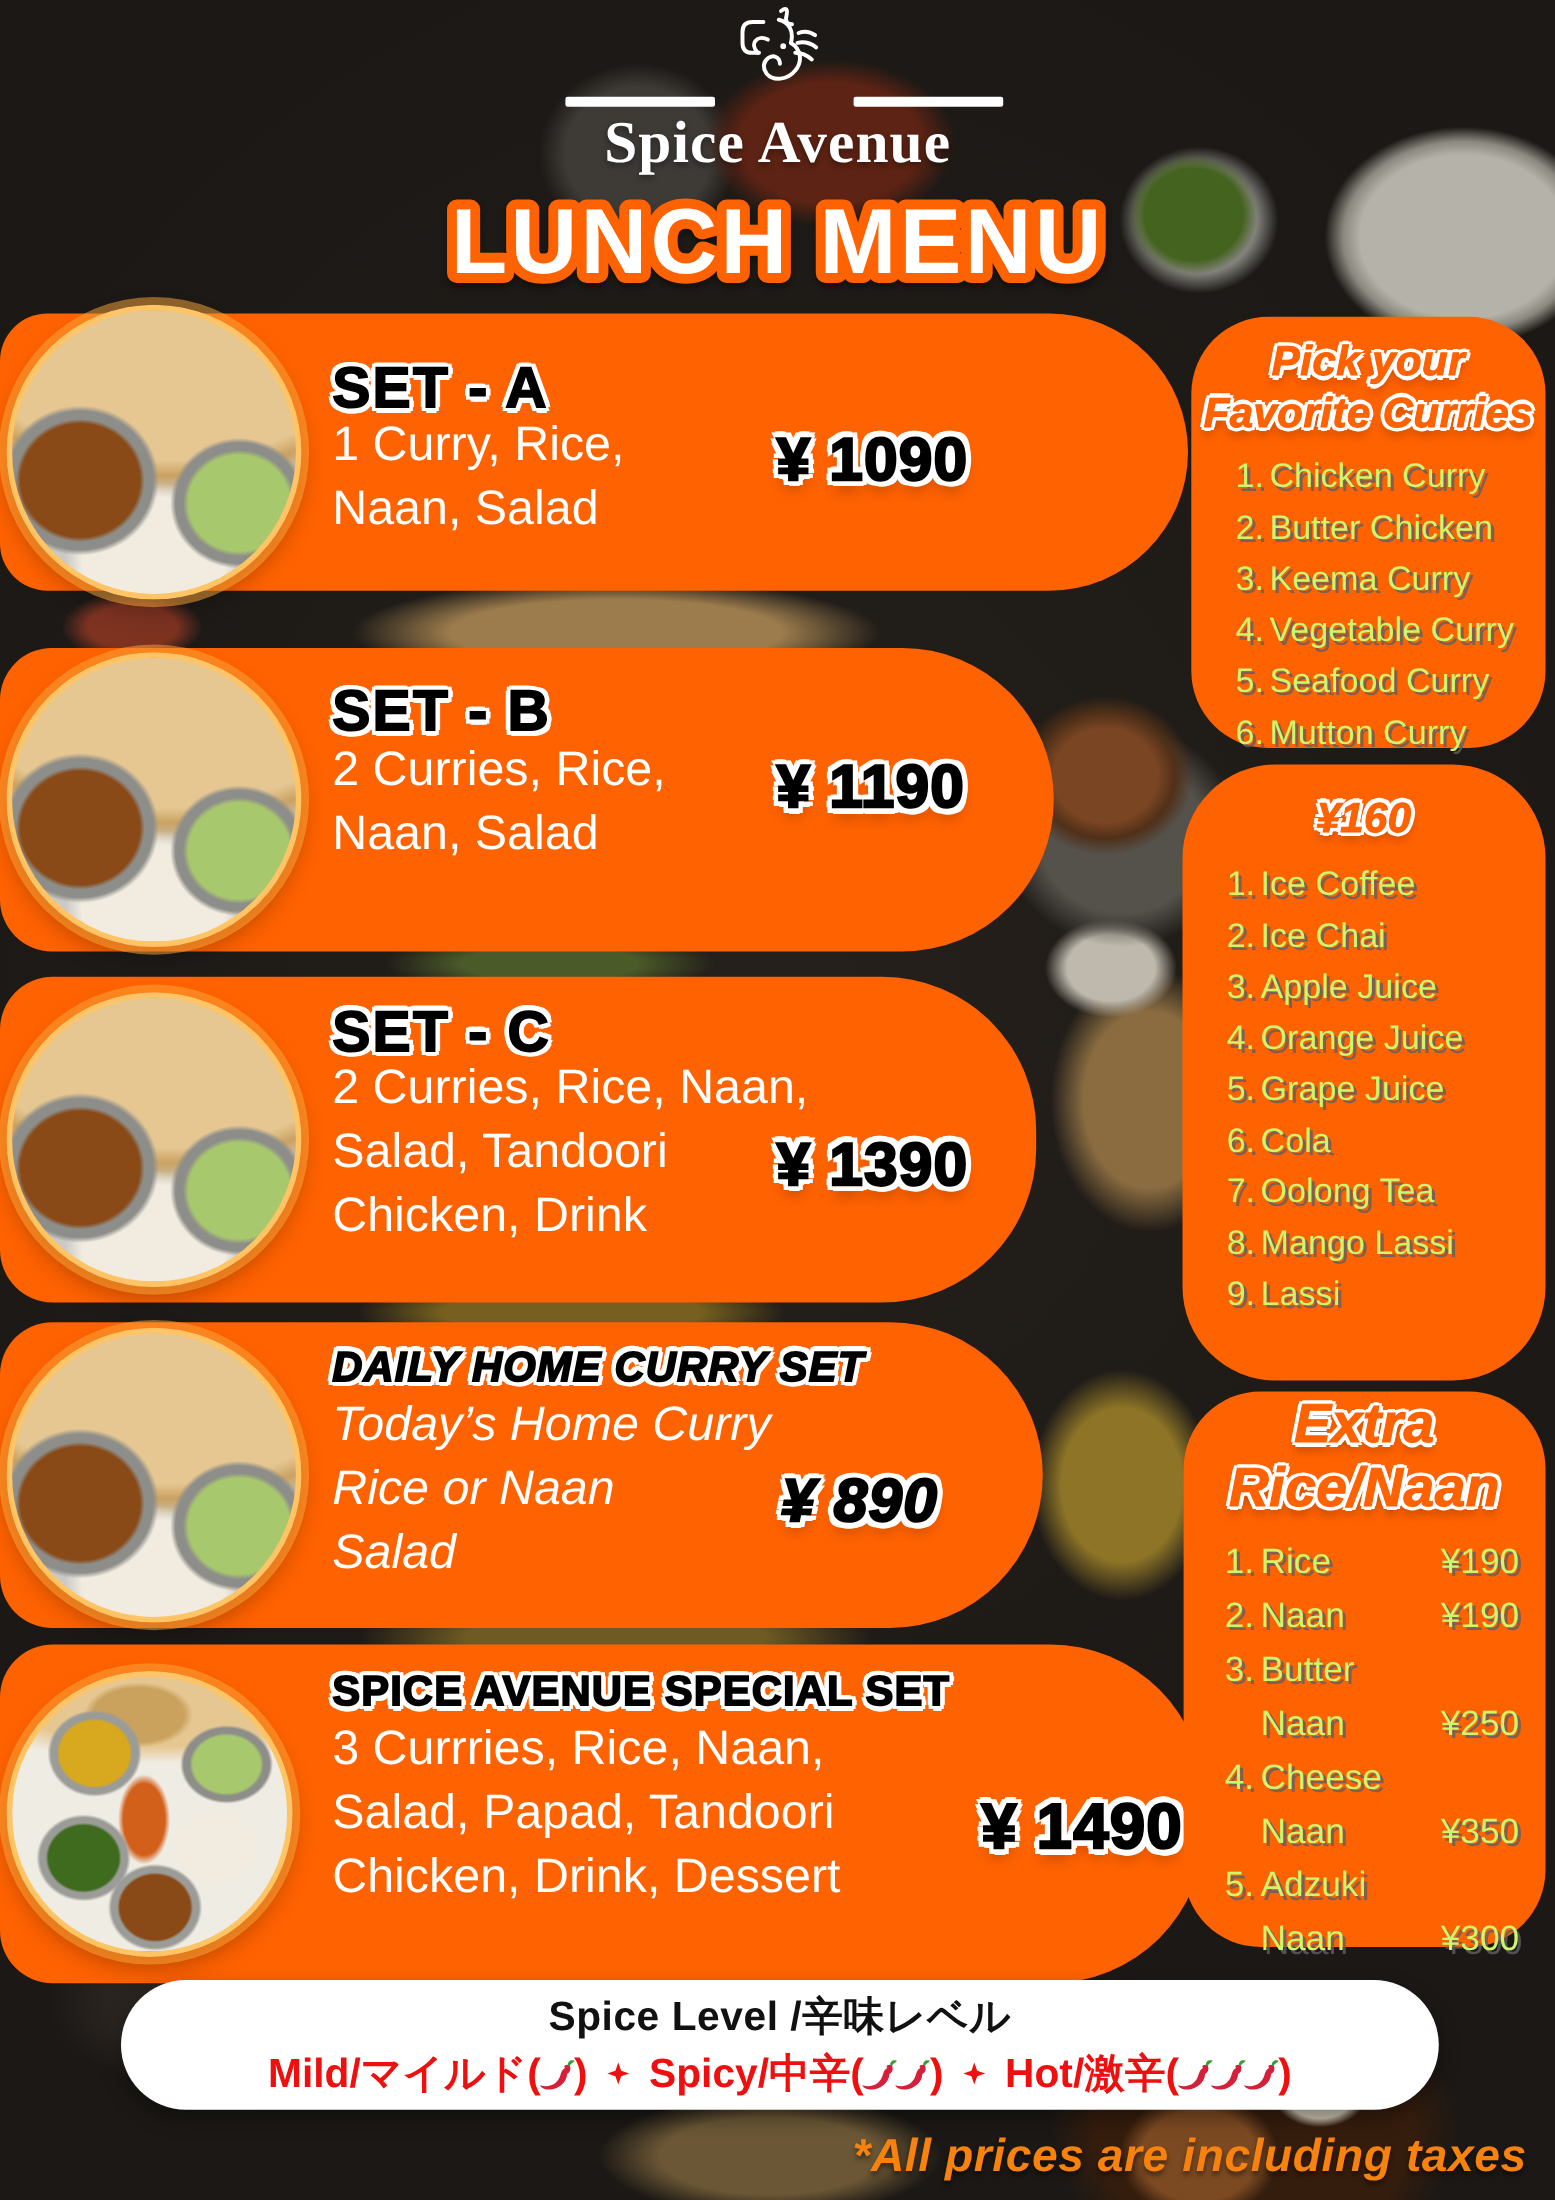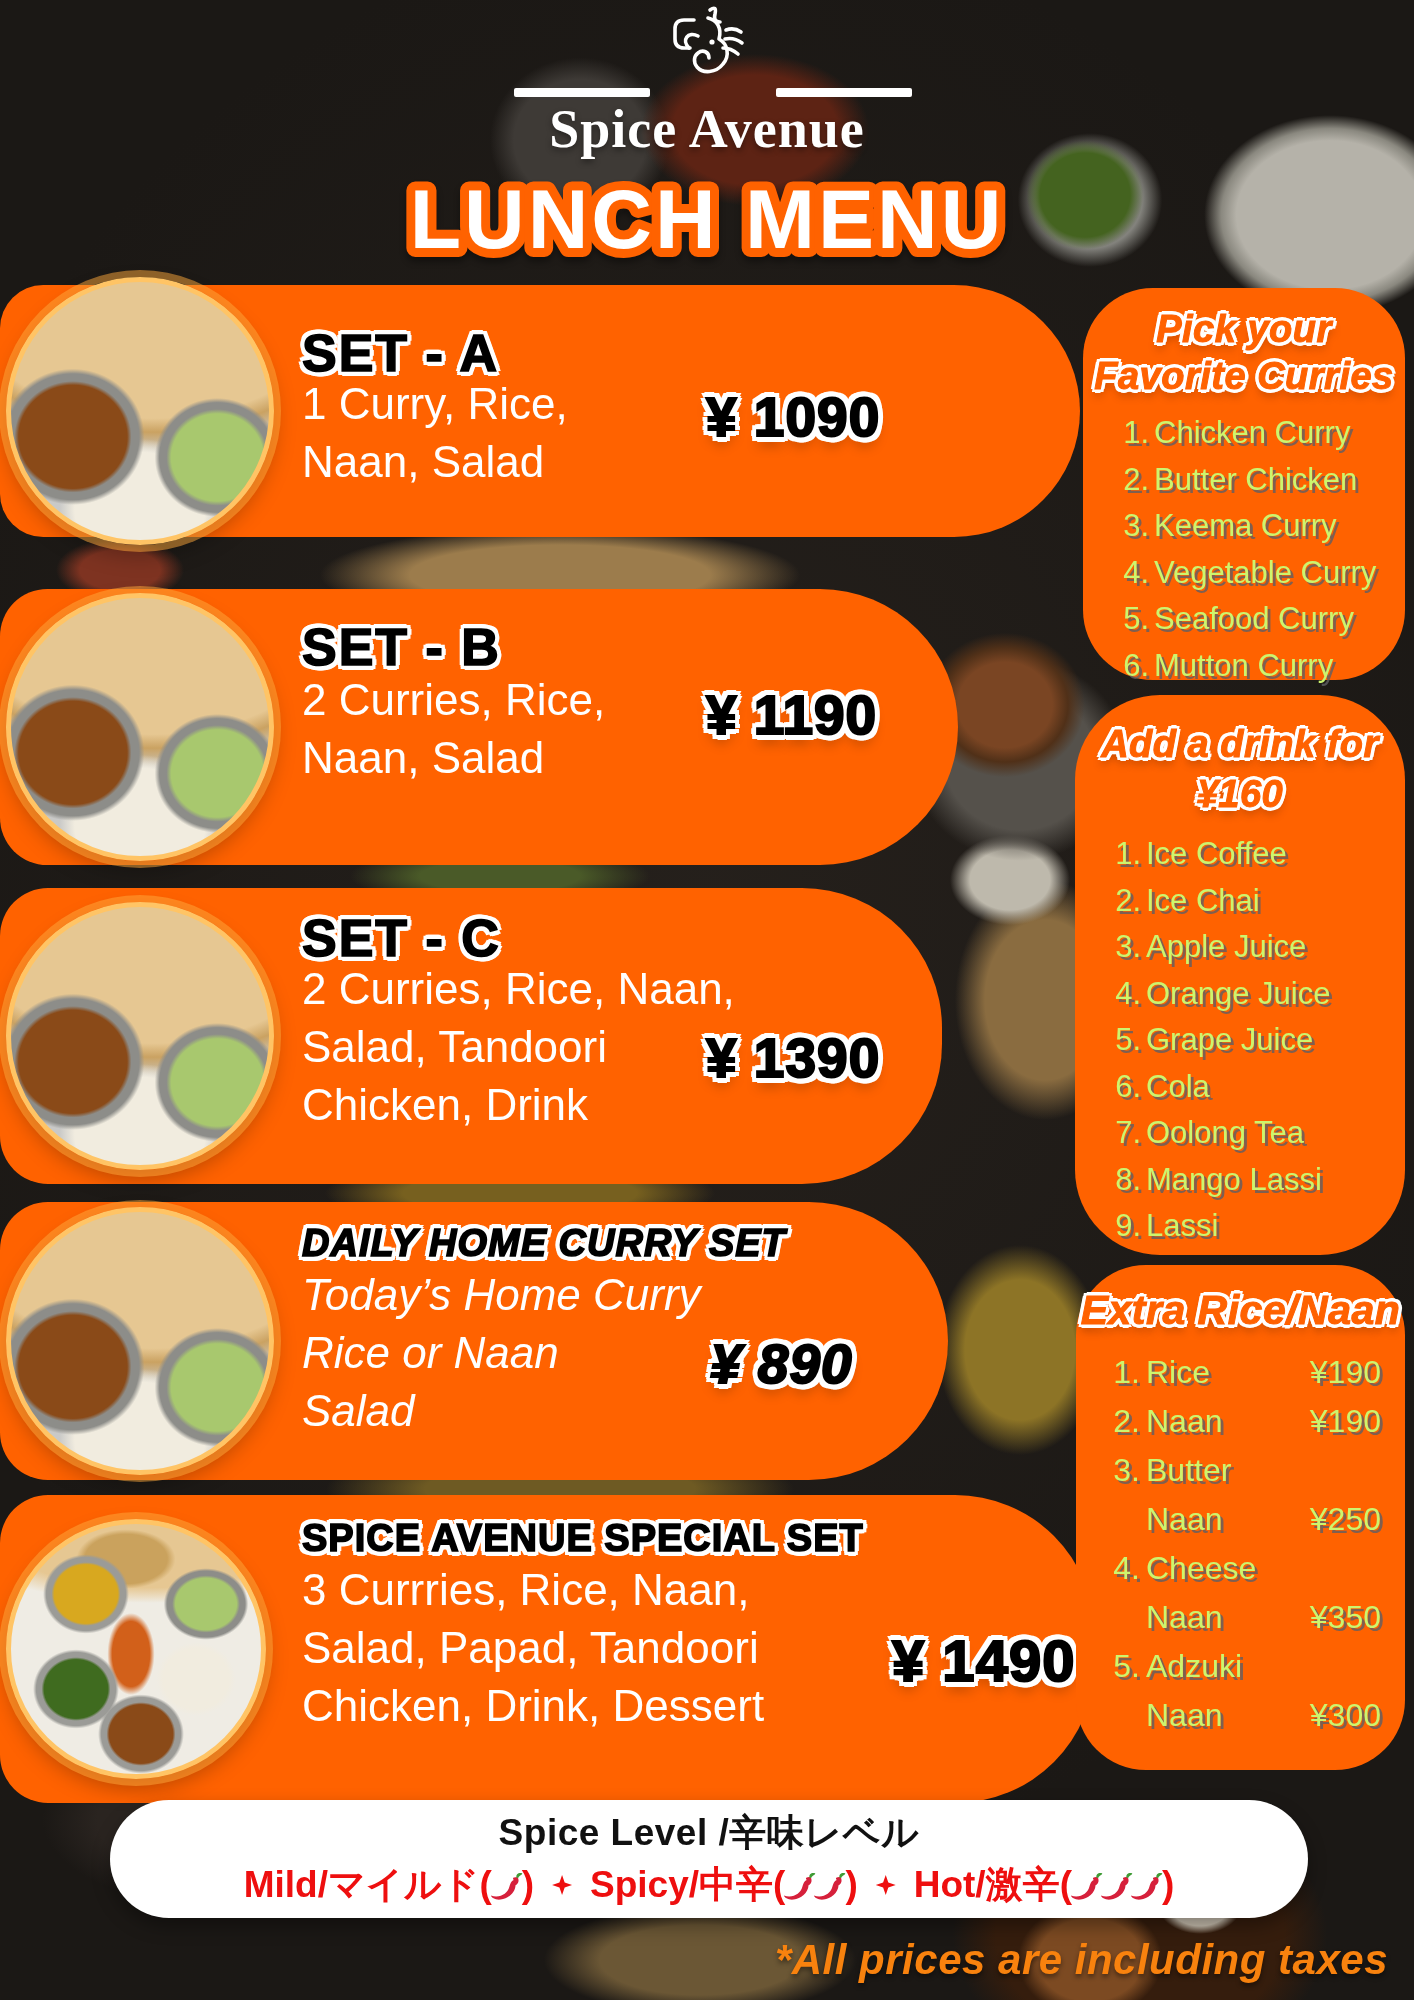--- a/index.html
+++ b/index.html
@@ -109,21 +109,21 @@
   .panel-extras{left:1076px;top:1265px;width:329px;height:505px;border-radius:70px;}
   .panel-title{
     margin:0;text-align:center;font-weight:bold;font-style:italic;color:#FF6200;
     -webkit-text-stroke:1px #ff5f00;letter-spacing:.5px;
     text-shadow:-3px -3px 0 #fff,3px -3px 0 #fff,-3px 3px 0 #fff,3px 3px 0 #fff,
       -4px 0 0 #fff,4px 0 0 #fff,0 -4px 0 #fff,0 4px 0 #fff,
       0 7px 9px rgba(60,20,0,.35);
   }
   .panel-curries .panel-title{padding-top:18px;font-size:38px;line-height:47px;}
   .panel-drinks .panel-title{padding-top:24px;font-size:38px;line-height:50px;}
-  .panel-extras .panel-title{padding-top:22px;font-size:41px;}
+  .panel-extras .panel-title{font-size:50px;}
   .green-list{list-style:none;margin:10px 0 0 0;padding:0 10px 0 30px;}
   .green-item{display:flex;align-items:baseline;color:#CDF56E;font-size:31px;line-height:46.5px;
     text-shadow:3px 3px 0 rgba(95,95,100,.8);}
   .green-item .num{min-width:36px;text-align:right;margin-right:5px;}
   .panel-drinks .green-list{margin-top:12px;}
   
   .extras-list{margin:14px 0 0 0;padding:0 24px 0 26px;}
   .x-line{display:flex;align-items:baseline;color:#CDF56E;font-size:32px;line-height:49px;
     text-shadow:3px 3px 0 rgba(95,95,100,.8);}
   .x-line .num{min-width:38px;text-align:right;margin-right:6px;}
@@ -253,21 +253,20 @@
       </li>
     <li class="green-item">
         <span class="num">6.</span>
         <span>Mutton Curry</span>
       </li>
   </ul>
 </aside>
 
 <aside class="panel panel-drinks">
   <h3 class="panel-title">
-    <span style="display:block">Add a drink for</span>
     <span style="display:block">¥160</span>
   </h3>
   <ul class="green-list">
     <li class="green-item">
         <span class="num">1.</span>
         <span>Ice Coffee</span>
       </li>
     <li class="green-item">
         <span class="num">2.</span>
         <span>Ice Chai</span>

